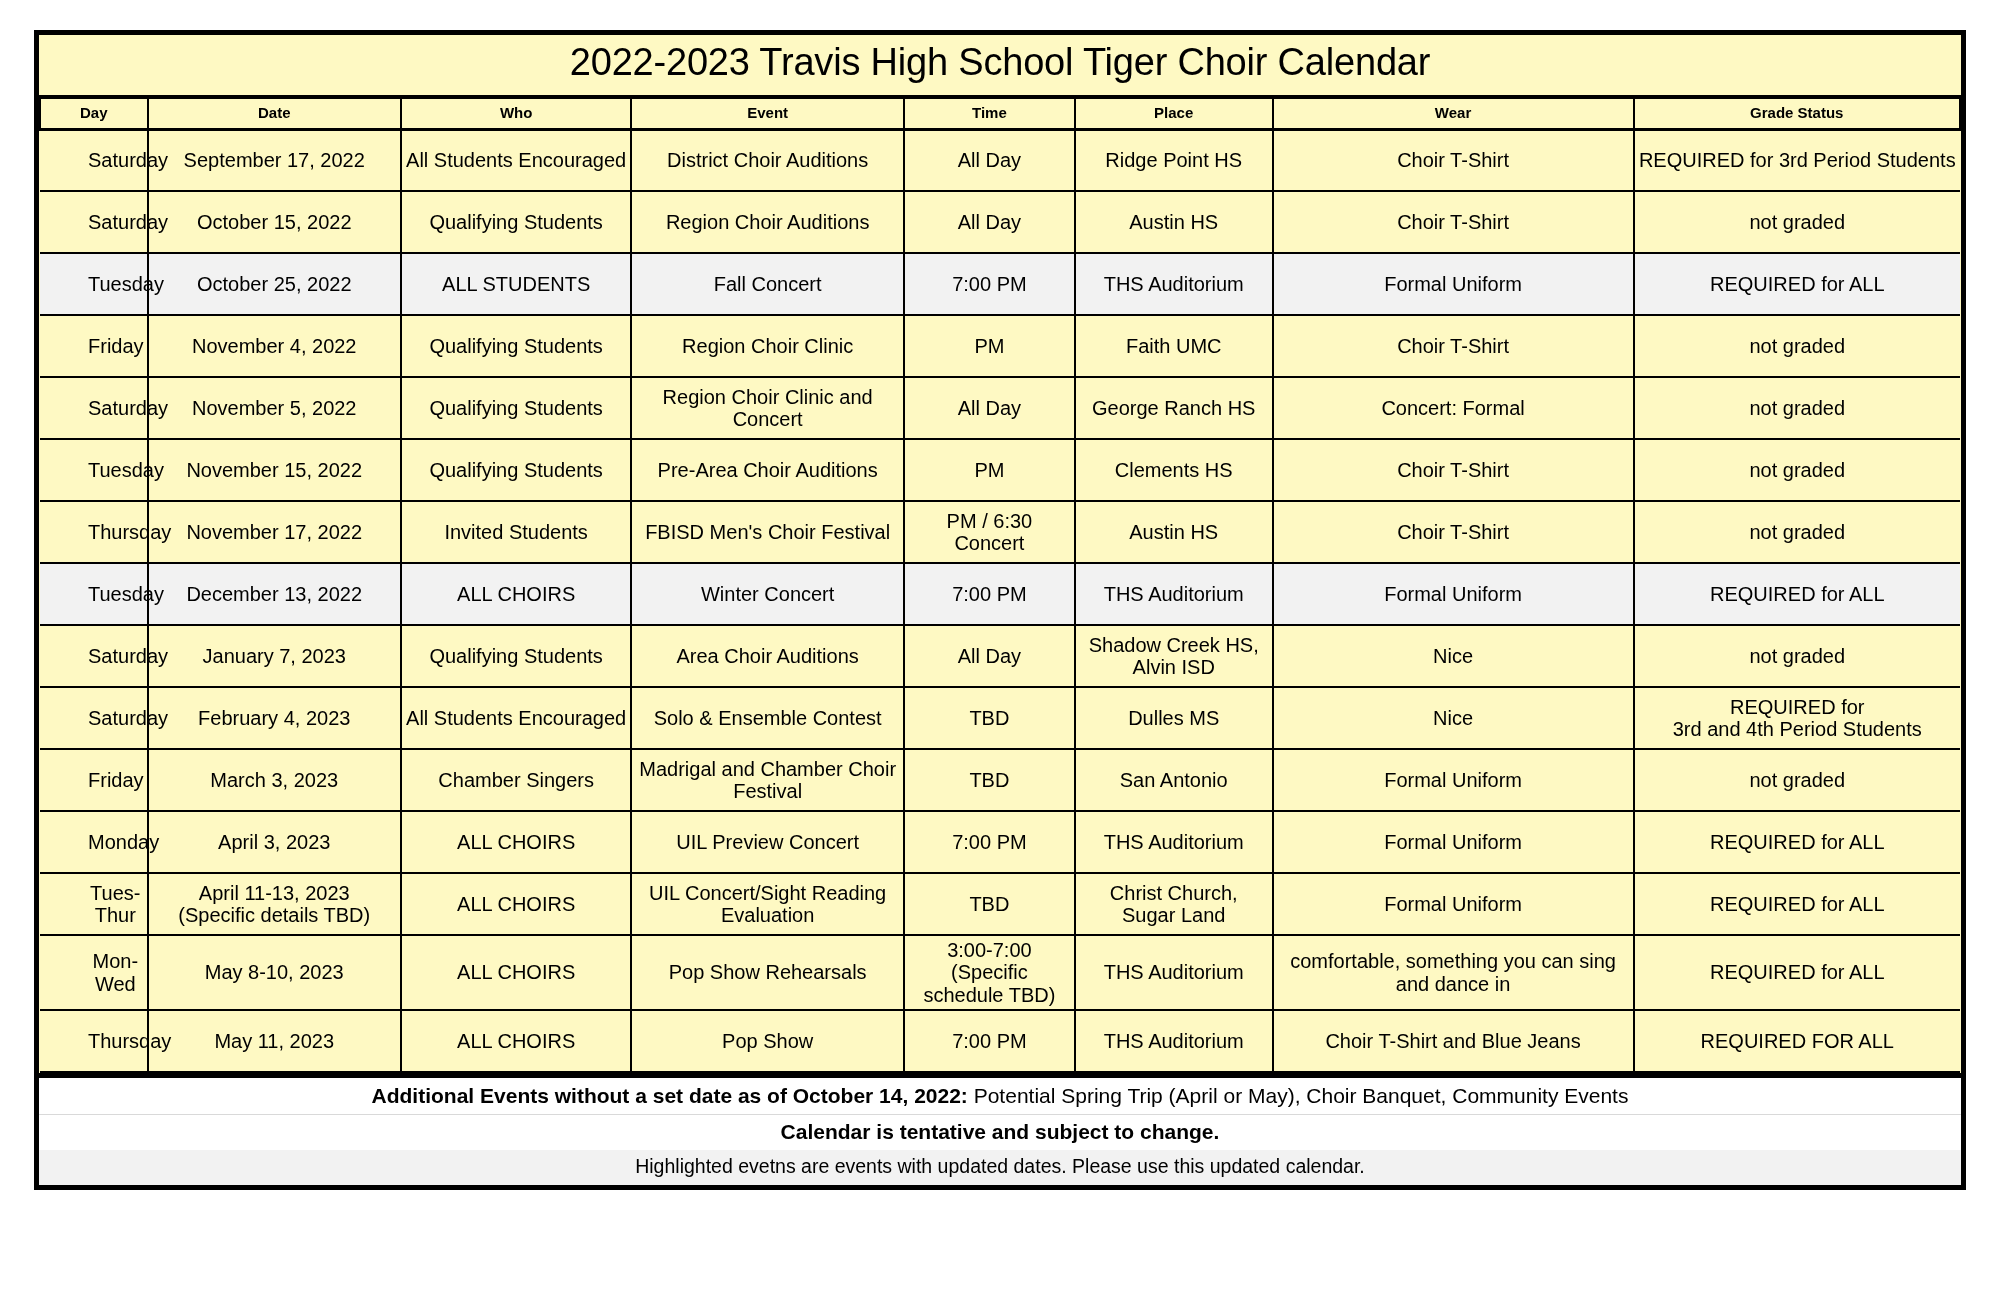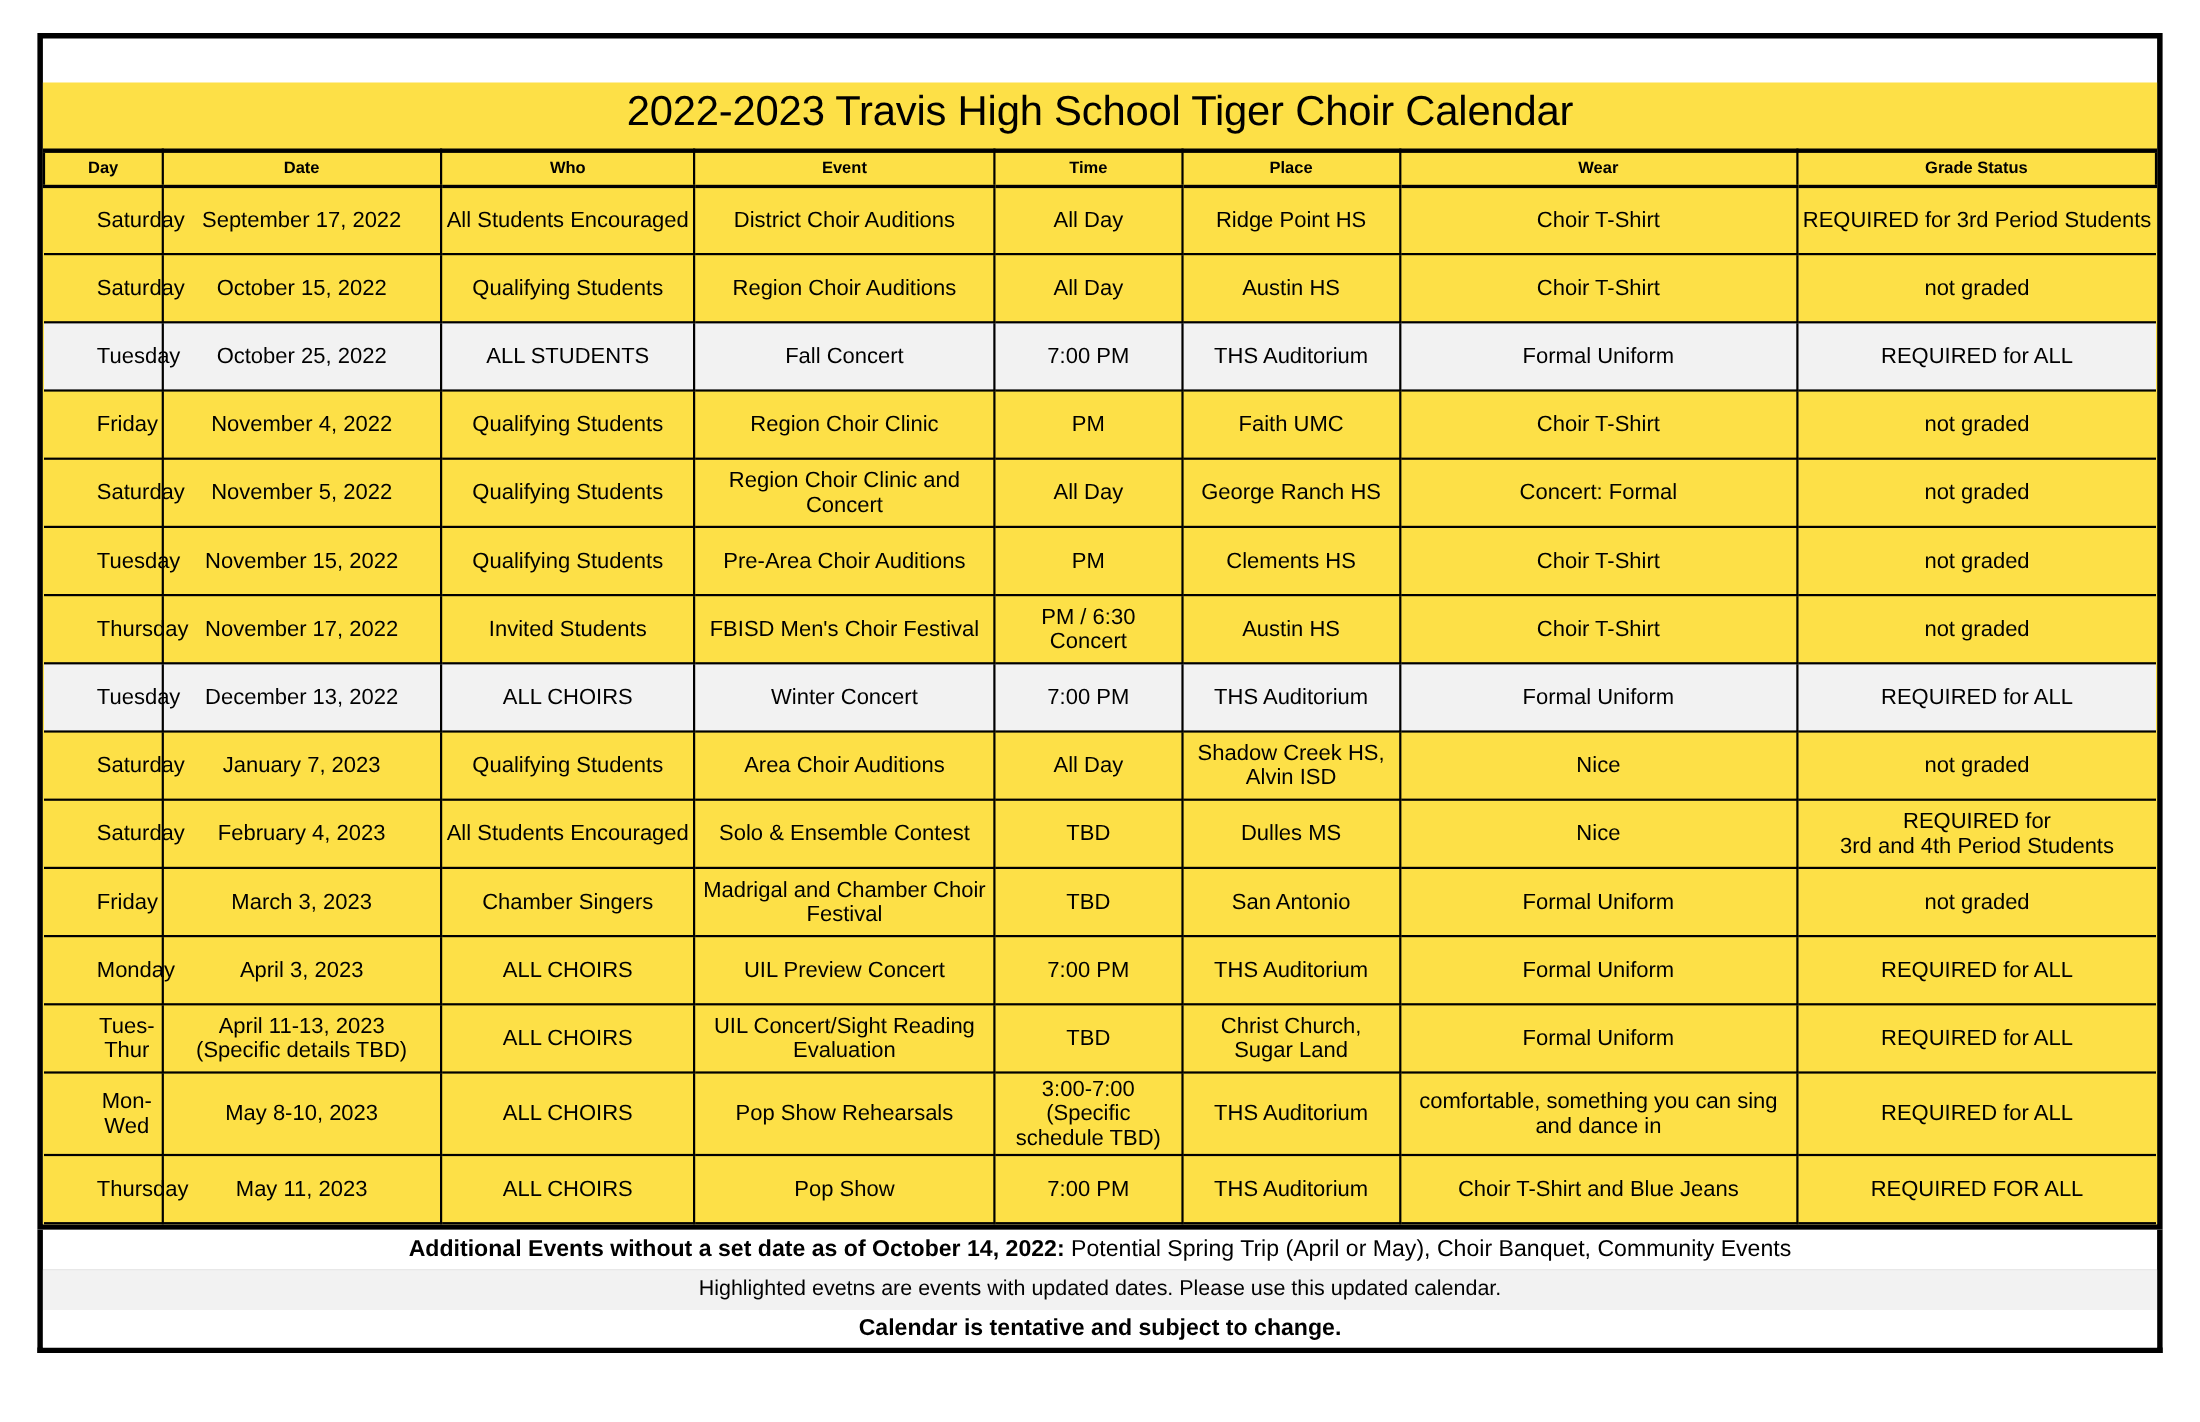--- a/index.html
+++ b/index.html
@@ -27,22 +27,21 @@
   .calendar-frame {
     border: 5px solid #000;
     box-sizing: border-box;
     width: 1932px;
   }
 
   table.calendar {
     border-collapse: collapse;
     table-layout: fixed;
     width: 100%;
-    background: #fde047;
-    margin-top: 40px;
+    background: #fef9c3;
   }
 
   table.calendar td,
   table.calendar th {
     border: 2px solid #000;
     box-sizing: border-box;
     text-align: center;
     vertical-align: middle;
     padding: 3px 4px;
     font-weight: normal;
@@ -311,17 +310,17 @@
           </tr>
         </tbody>
     </table>
   </div>
 
   <div class="footer-block">
     <div class="footer-line strong-lead">
       <b>Additional Events without a set date as of October 14, 2022:</b><span> Potential Spring Trip (April or May), Choir Banquet, Community Events</span>
     </div>
     <div class="footer-sep"></div>
+    <div class="footer-line tentative">Calendar is tentative and subject to change.</div>
     <div class="footer-line shaded">Highlighted evetns are events with updated dates. Please use this updated calendar.</div>
-    <div class="footer-line tentative">Calendar is tentative and subject to change.</div>
   </div>
 
 </div>
 
 </body></html>

